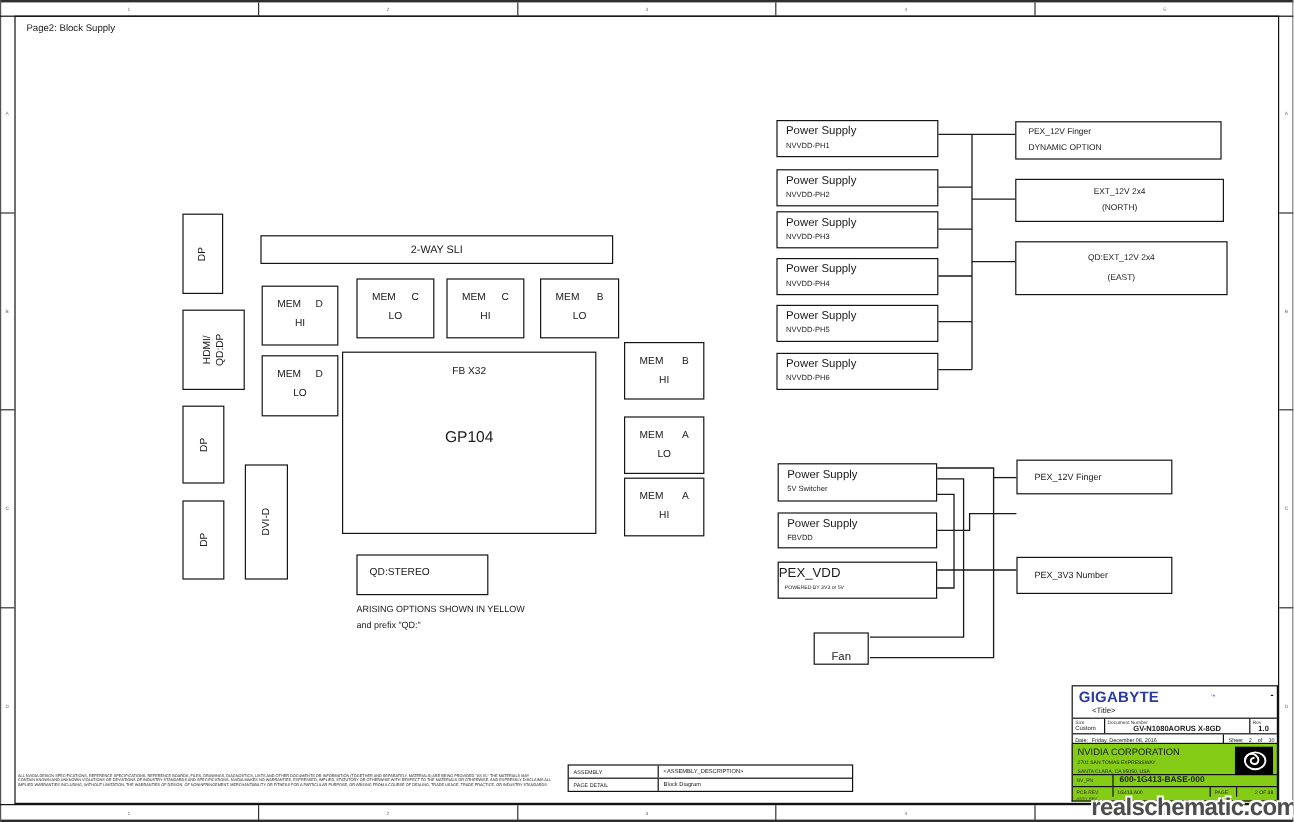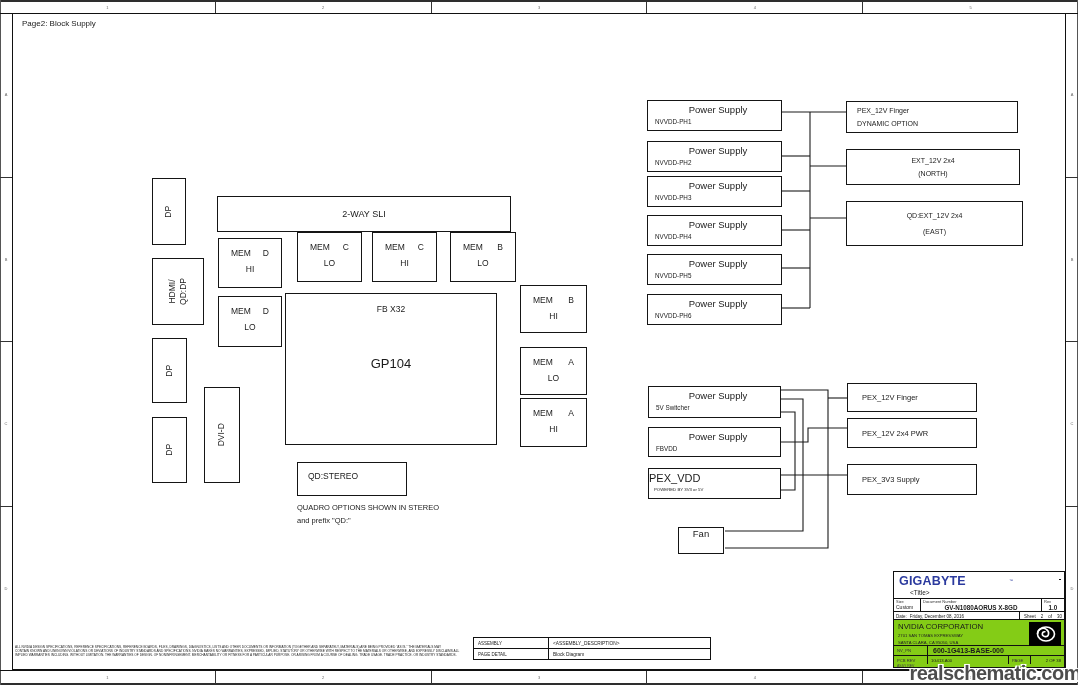--- a/index.html
+++ b/index.html
@@ -31,29 +31,29 @@
   .mem{padding-top:9px;}
   .mem-row{display:flex;justify-content:space-between;padding:0 12px;font-size:8.5px;}
   .mem-lvl{text-align:center;margin-top:6px;font-size:8.5px;}
   .sli{display:flex;align-items:center;justify-content:center;font-size:9px;}
   .gpu{display:flex;flex-direction:column;align-items:center;padding-top:10px;}
   .gpu-fb{font-size:8.5px;}
   .gpu-name{font-size:13px;margin-top:42px;}
   .stereo{padding:8px 0 0 10px;font-size:8.5px;}
   .note{position:absolute;font-size:7.5px;}
   
-  .ps .ps-title{font-size:9.5px;padding:3px 0 0 7px;text-align:center;}
+  .ps .ps-title{font-size:9.5px;padding:3px 0 0 7px;}
   .ps .ps-sub{font-size:6.3px;padding:3px 0 0 7px;color:#222;}
   .pexvdd-title{font-size:11px;padding-top:3px;}
   .pexvdd-sub{font-size:4.3px;padding:3px 0 0 5px;}
   .pwrT{display:flex;flex-direction:column;justify-content:space-evenly;font-size:7px;}
   .pwrT.la{align-items:flex-start;padding-left:10px;}
   .pwrT.ce{align-items:center;}
   .pwrB{display:flex;align-items:center;padding-left:14px;font-size:7.5px;}
-  .fanbox{display:flex;align-items:flex-start;justify-content:center;font-size:9.5px;}
+  .fanbox{display:flex;align-items:flex-end;justify-content:center;font-size:9.5px;}
   .wires{position:absolute;left:0;top:0;pointer-events:none;}
   .wires line,.wires polyline{stroke:#1a1a1a;stroke-width:1.1;fill:none;}
   
   .tb{position:absolute;left:893px;top:571px;width:172px;box-sizing:border-box;}
   .tb,.tb *{box-sizing:border-box;}
   .tb-gb{border:1px solid #111;height:49px;background:#fff;}
   .gb-row1{height:17px;display:flex;align-items:center;padding-left:5px;gap:43px;}
   .gb-logo{color:#2b3a9e;font-weight:800;font-size:12.5px;letter-spacing:0.2px;}
   .gb-tm{color:#2b3a9e;font-size:4px;vertical-align:top;}
   .gb-rule{flex:1;border-bottom:1px solid #111;margin:0 3px 3px 3px;}
@@ -192,21 +192,21 @@
     <div class="vwrap">
         <span>DP</span>
       </div>
   </div>
   <div class="box" style="left:204px;top:387px;width:36px;height:96px;">
     <div class="vwrap">
         <span>DVI-D</span>
       </div>
   </div>
 
-  <div class="box sli" style="left:217px;top:196px;width:294px;height:36px;">
+  <div class="box sli" style="left:217px;top:196px;width:294px;height:24px;">
     <span>2-WAY SLI</span>
   </div>
 
   <div class="box mem" style="left:218px;top:238px;width:64px;height:50px;">
     <div class="mem-row">
         <span>MEM</span>
         <span>D</span>
       </div>
     <div class="mem-lvl">HI</div>
   </div>
@@ -261,21 +261,21 @@
   </div>
 
   <div class="box gpu" style="left:285px;top:293px;width:212px;height:152px;">
     <div class="gpu-fb">FB X32</div>
     <div class="gpu-name">GP104</div>
   </div>
 
   <div class="box stereo" style="left:297px;top:462px;width:110px;height:34px;">
     <span>QD:STEREO</span>
   </div>
-  <div class="note" style="left:297px;top:503px;">QUADRO OPTIONS SHOWN IN STEREO</div>
+  <div class="note" style="left:297px;top:503px;">ARISING OPTIONS SHOWN IN YELLOW</div>
   <div class="note" style="left:297px;top:516px;">and prefix "QD:"</div>
 
   <div class="box ps" style="left:647px;top:100px;width:135px;height:31px;">
     <div class="ps-title">Power Supply</div>
     <div class="ps-sub">NVVDD-PH1</div>
   </div>
   <div class="box ps" style="left:647px;top:141px;width:135px;height:31px;">
     <div class="ps-title">Power Supply</div>
     <div class="ps-sub">NVVDD-PH2</div>
   </div>
@@ -321,25 +321,22 @@
     <div class="pexvdd-title">PEX_VDD</div>
     <div class="pexvdd-sub">POWERED BY 3V3 or 5V</div>
   </div>
   <div class="box fanbox" style="left:678px;top:527px;width:46px;height:27px;">
     <span>Fan</span>
   </div>
 
   <div class="box pwrB" style="left:847px;top:383px;width:130px;height:29px;">
     <span>PEX_12V Finger</span>
   </div>
-  <div class="box pwrB" style="left:847px;top:418px;width:130px;height:30px;">
-    <span>PEX_12V 2x4 PWR</span>
-  </div>
   <div class="box pwrB" style="left:847px;top:464px;width:130px;height:31px;">
-    <span>PEX_3V3 Supply</span>
+    <span>PEX_3V3 Number</span>
   </div>
 
   <svg class="wires" width="1078" height="685">
 
     <line x1="782" y1="112" x2="846" y2="112"></line>
     <line x1="810" y1="112" x2="810" y2="308"></line>
     <line x1="782" y1="156" x2="810" y2="156"></line>
     <line x1="782" y1="191" x2="810" y2="191"></line>
     <line x1="782" y1="230" x2="810" y2="230"></line>
     <line x1="782" y1="268" x2="810" y2="268"></line>

